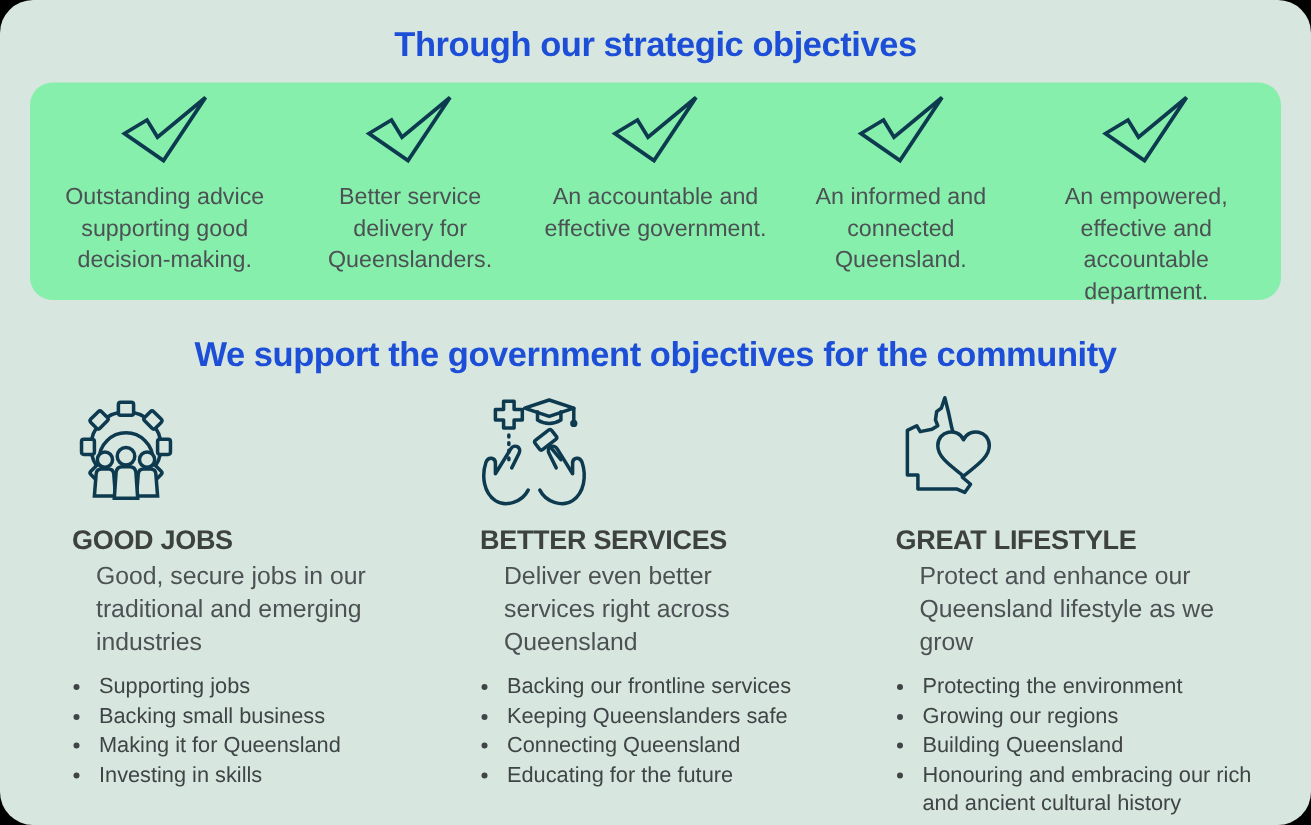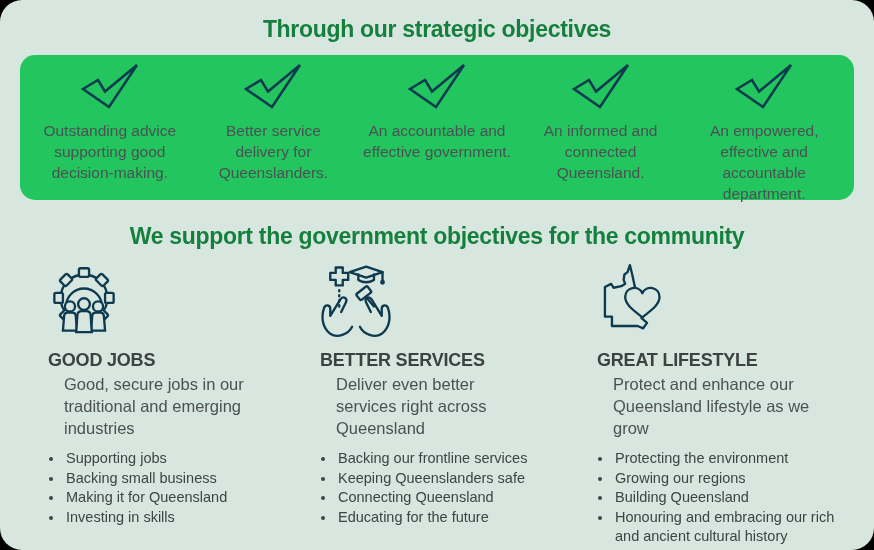--- a/index.html
+++ b/index.html
@@ -16,29 +16,29 @@
     overflow: hidden;
     box-sizing: border-box;
   }
   .big-heading {
     margin: 15px 0 0;
     text-align: center;
     font-size: 23px;
     line-height: 28px;
     font-weight: 700;
     letter-spacing: -0.3px;
-    color: #15803d;
+    color: #1d4ed8;
   }
   .big-heading.second { margin-top: 22px; }
 
   
   .objectives-card {
     margin: 12px 20px 0;
     height: 145px;
-    background: #22c55e;
+    background: #86efac;
     border-radius: 15px;
     display: flex;
     align-items: flex-start;
     padding: 9px 8px 0;
     box-sizing: border-box;
   }
   .objective {
     flex: 1 1 0;
     text-align: center;
     min-width: 0;

